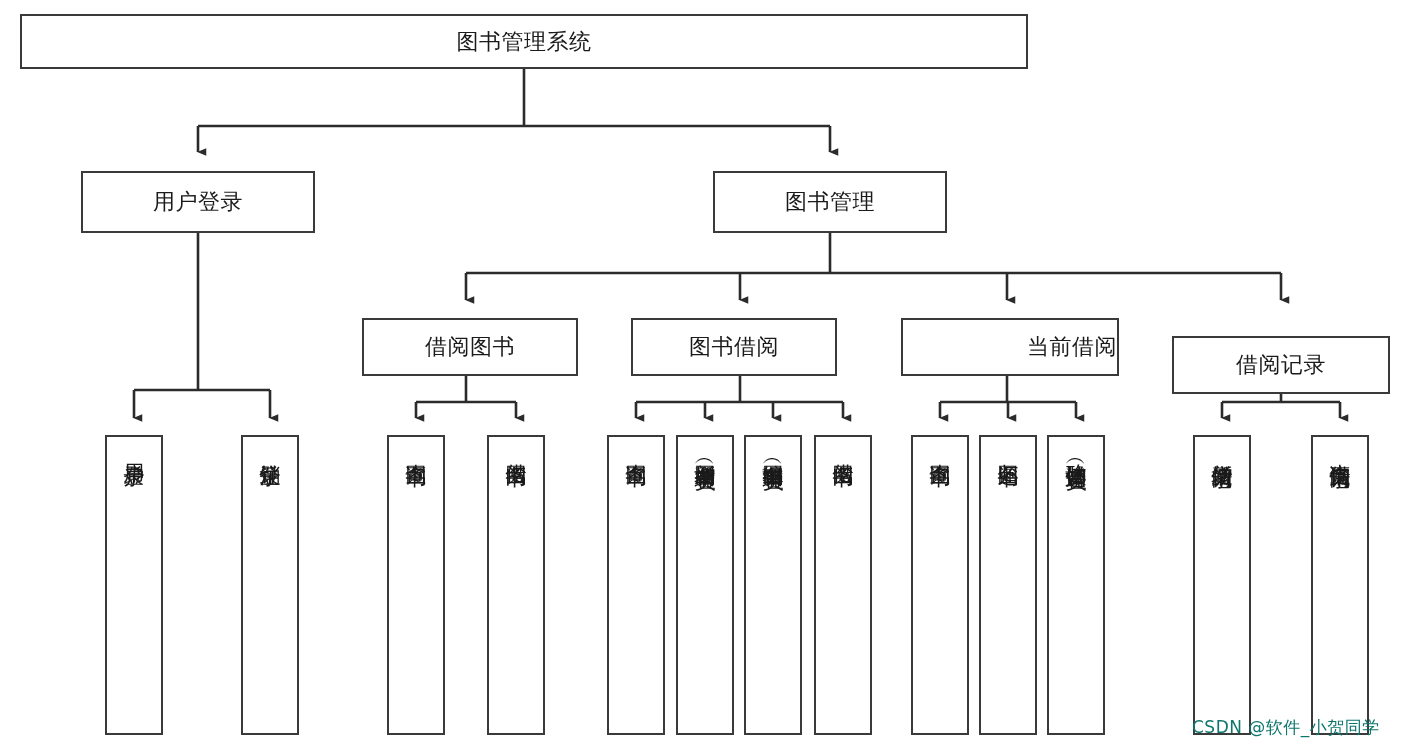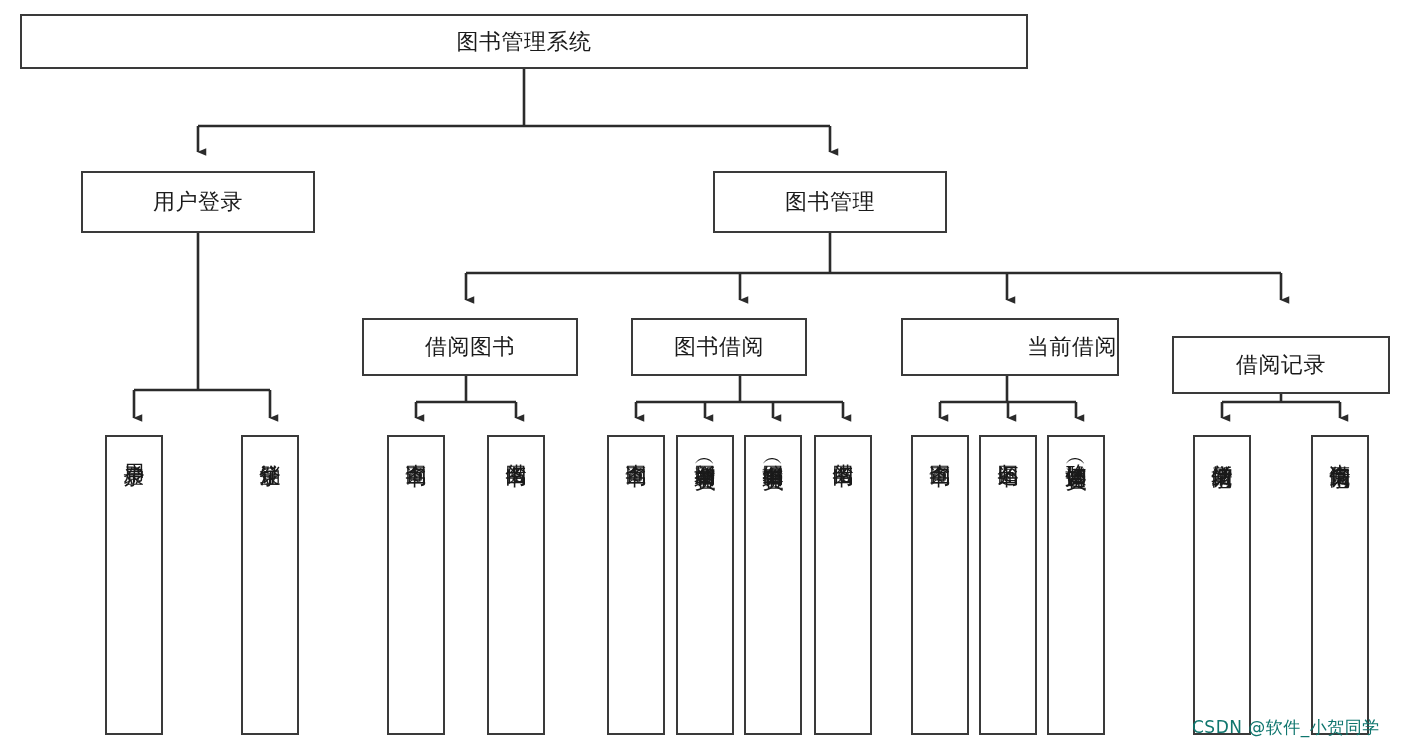--- a/index.html
+++ b/index.html
@@ -130,21 +130,21 @@
   </div>
 
   <div class="node-box" style="left:713px; top:171px; width:234px; height:62px;">
     <span class="node-label">图书管理</span>
   </div>
 
   <div class="node-box" style="left:362px; top:318px; width:216px; height:58px;">
     <span class="node-label">借阅图书</span>
   </div>
 
-  <div class="node-box" style="left:631px; top:318px; width:176px; height:58px;">
+  <div class="node-box" style="left:631px; top:318px; width:206px; height:58px;">
     <span class="node-label">图书借阅</span>
   </div>
 
   <div class="node-box" style="left:901px; top:318px; width:218px; height:58px;justify-content:flex-end;">
     <span class="node-label">当前借阅</span>
   </div>
 
   <div class="node-box" style="left:1172px; top:336px; width:218px; height:58px;">
     <span class="node-label">借阅记录</span>
   </div>

